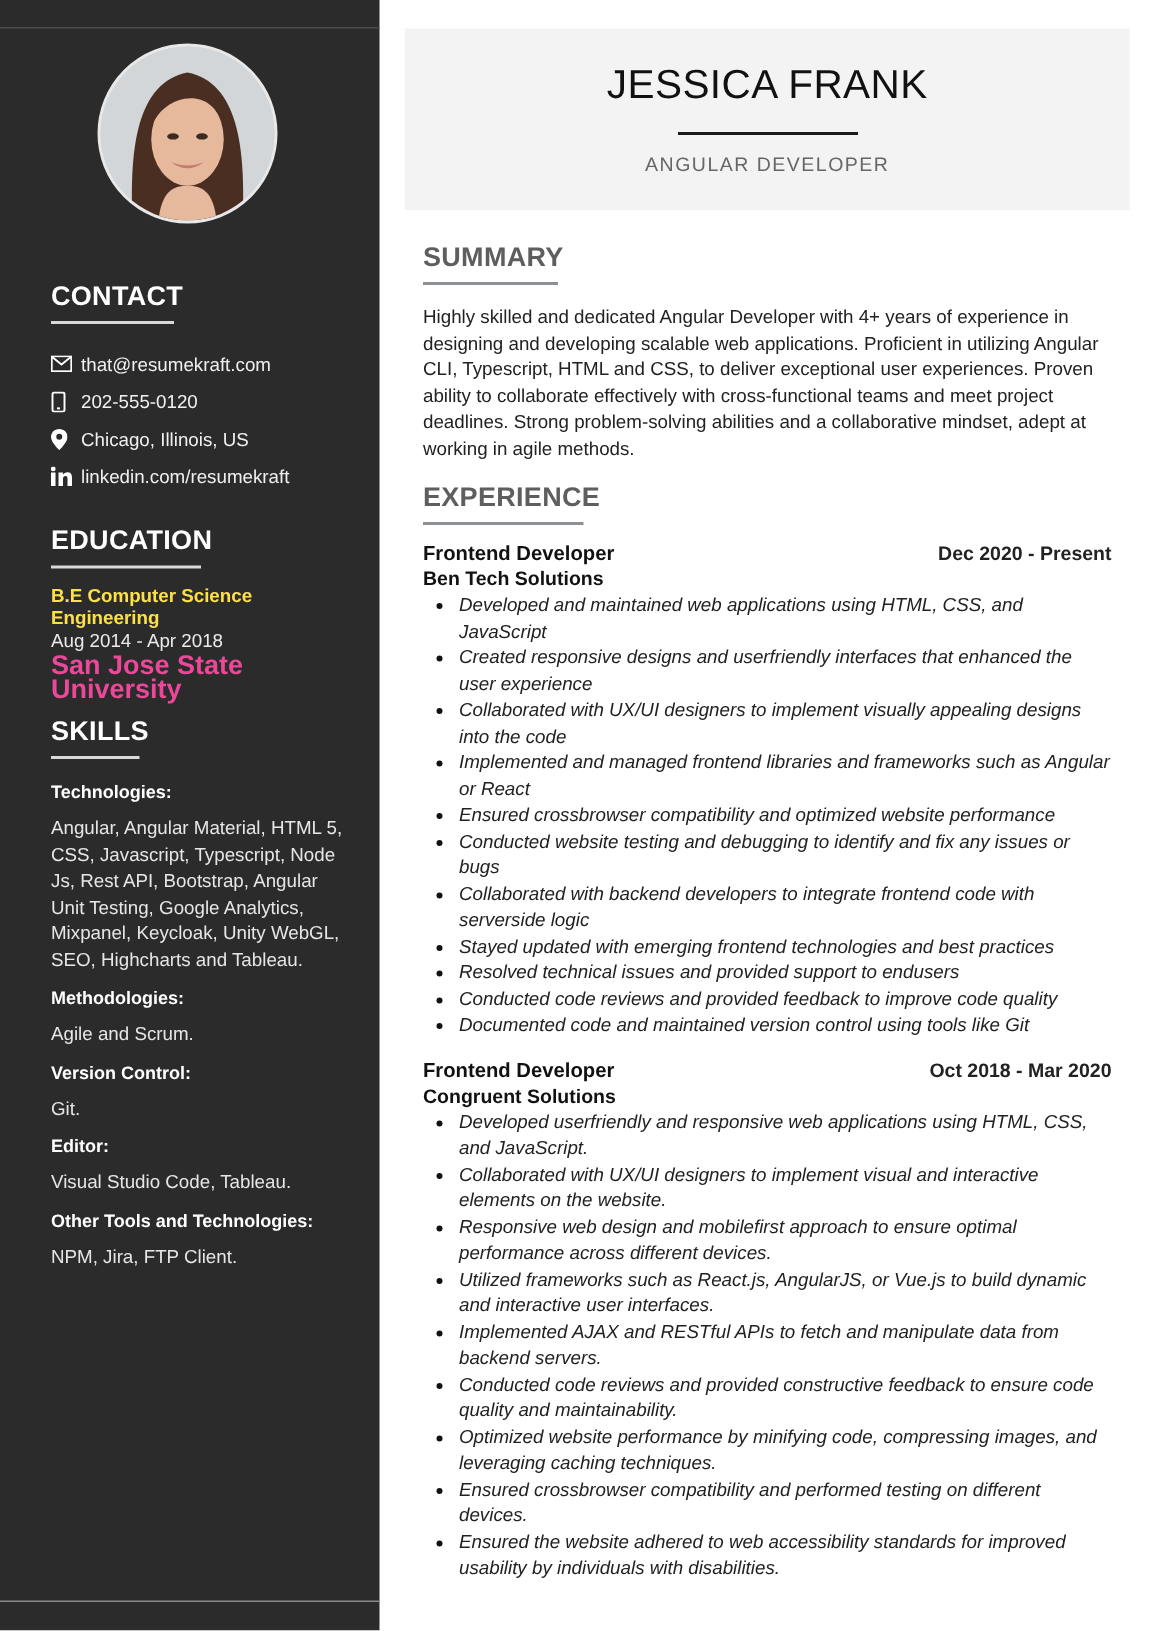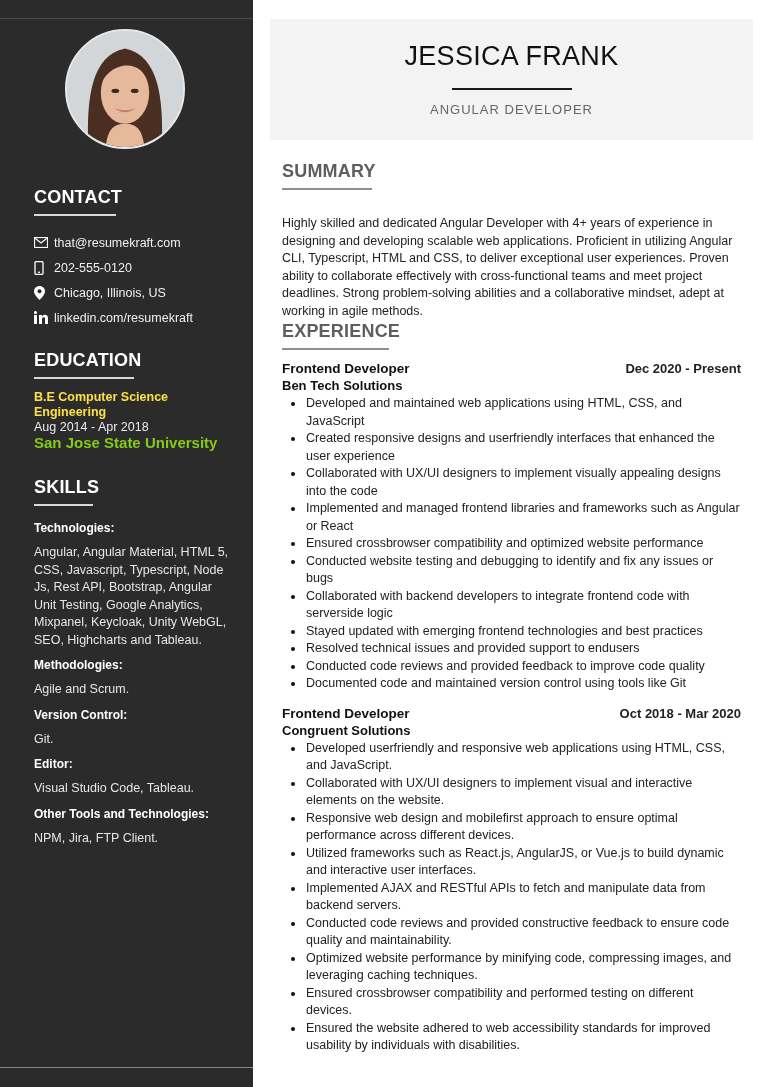--- a/index.html
+++ b/index.html
@@ -29,46 +29,46 @@
   .side-rule { height: 2px; background: #d9d9d9; margin-top: 6px; }
 
   .contact-list { margin-top: 14px; }
   .contact-item { display: flex; align-items: center; height: 25px; font-size: 12.5px; color: #f0f0f0; }
   .contact-item .ic { width: 19px; display: inline-flex; align-items: center; justify-content: flex-start; }
   .contact-item .ic svg { display: block; }
   .contact-item .txt { margin-left: 1px; }
 
   .edu-degree { font-size: 12.5px; font-weight: bold; line-height: 15px; color: #fde047; margin-top: 11px; }
   .edu-dates { font-size: 12.5px; line-height: 15px; color: #eaeaea; }
-  .edu-school { font-size: 15px; font-weight: bold; line-height: 16px; color: #84cc16; }
+  .edu-school { font-size: 18px; font-weight: bold; line-height: 16px; color: #ec4899; }
 
   .skill-label { font-size: 12px; font-weight: bold; color: #ffffff; line-height: 16px; margin-top: 8px; }
   .skill-label.first { margin-top: 14px; }
   .skill-value { font-size: 12.5px; color: #e6e6e6; line-height: 17.5px; margin-top: 8px; }
 
   
   .header-box {
     position: absolute; left: 270px; top: 19px; width: 483px; height: 121px;
     background: #f3f3f3; text-align: center;
   }
   .name { font-size: 27px; font-weight: normal; color: #111; letter-spacing: 0.3px; margin-top: 22px; line-height: 30px; }
   .name-rule { width: 120px; height: 2px; background: #1a1a1a; margin: 17px auto 0; }
   .job-title { font-size: 13px; color: #666; letter-spacing: 1px; margin-top: 12px; line-height: 16px; }
 
   .main-section { position: absolute; left: 282px; width: 465px; }
   .main-heading { font-size: 18px; font-weight: bold; color: #5e5e5e; line-height: 22px; letter-spacing: 0.2px; }
   .main-rule { height: 2px; background: #8c8f93; margin-top: 6px; }
-  .summary-text { font-size: 12.5px; line-height: 17.5px; color: #222; margin-top: 25px; width: 470px; }
+  .summary-text { font-size: 12.5px; line-height: 17.5px; color: #222; margin-top: 13px; width: 470px; }
 
   .job { margin-top: 12px; }
   .job-head { display: flex; justify-content: space-between; align-items: baseline; width: 459px; }
   .job-role { font-size: 13.5px; font-weight: bold; color: #111; line-height: 17px; }
   .job-dates { font-size: 13px; font-weight: bold; color: #222; }
   .job-company { font-size: 13px; font-weight: bold; color: #111; line-height: 17px; }
-  .bullets { list-style: none; margin-top: 1px; }
+  .bullets { list-style: none; margin-top: 1px; font-style: italic; }
   .bullets li { position: relative; padding-left: 24px; font-size: 12.5px; line-height: 17.5px; color: #222; width: 460px; }
   .bullets li::before { content: ""; position: absolute; left: 9px; top: 7px; width: 4px; height: 4px; border-radius: 50%; background: #111; }
 </style>
 </head>
 <body>
 
 <aside class="sidebar">
   <div class="top-rule"></div>
 
   <div class="photo" title="Profile photo">

